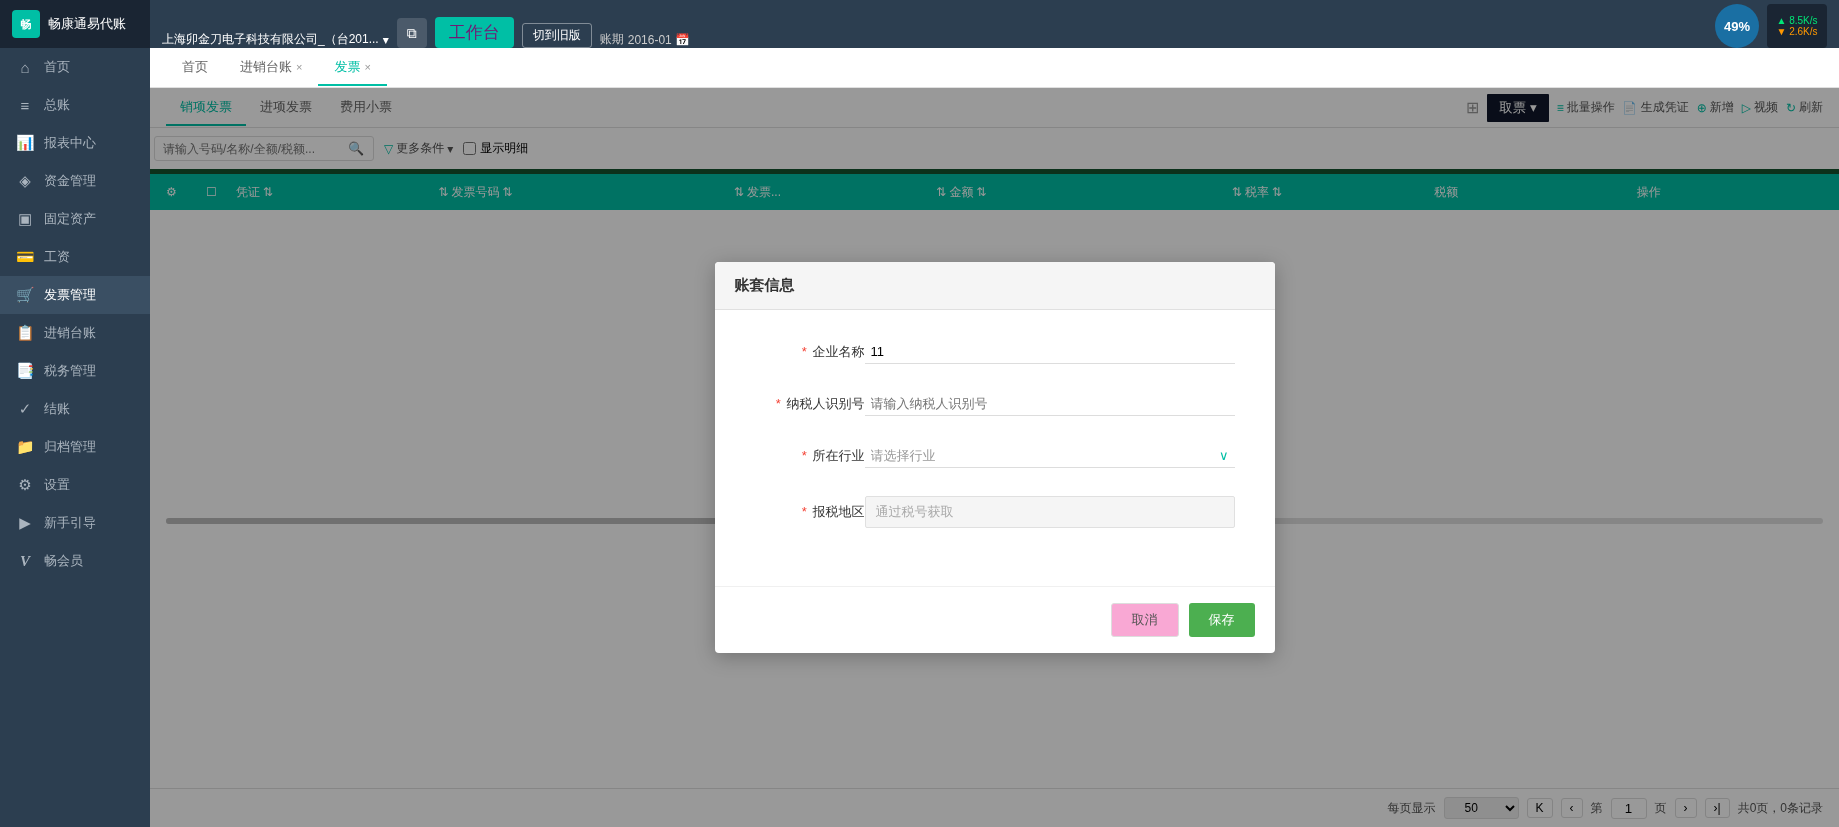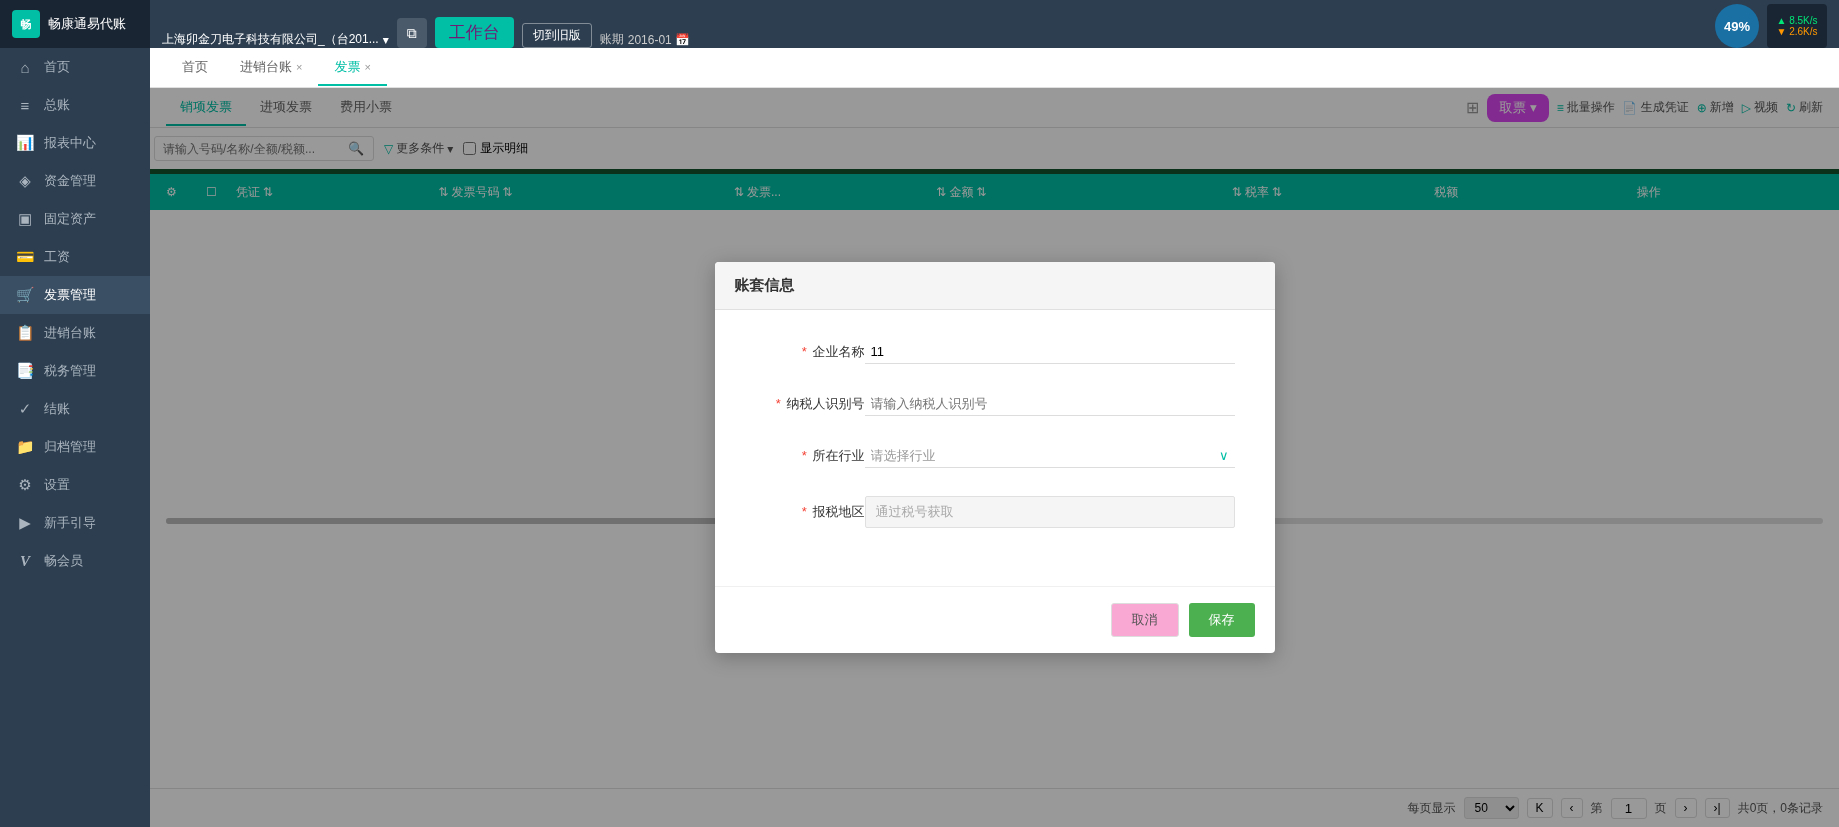--- a/index.html
+++ b/index.html
@@ -190,25 +190,25 @@
       color: #00bfa5;
       border-bottom-color: #00bfa5;
     }
     .sub-tab-actions {
       margin-left: auto;
       display: flex;
       align-items: center;
       gap: 8px;
     }
     .btn-ticket {
-      background: #d946ef;
+      background: #0f172a;
       color: #fff;
       border: none;
       padding: 5px 12px;
-      border-radius: 8px;
+      border-radius: 1px;
       cursor: pointer;
       display: flex; align-items: center; gap: 4px;
     }
     .btn-action {
       background: none;
       border: none;
       color: #555;
       cursor: pointer;
       font-size: 12px;
       display: flex; align-items: center; gap: 3px;
@@ -267,21 +267,21 @@
       display: flex;
       align-items: center;
       justify-content: flex-end;
       gap: 8px;
       font-size: 12px;
       color: #555;
       flex-shrink: 0;
     }
     .page-select {
       border: 1px solid #ddd;
-      padding: 2px 6px;
+      padding: 2px 16px;
       border-radius: 3px;
       font-size: 12px;
     }
     .page-btn {
       border: 1px solid #ddd;
       background: #fff;
       padding: 2px 8px;
       border-radius: 3px;
       cursor: pointer;
       font-size: 12px;

